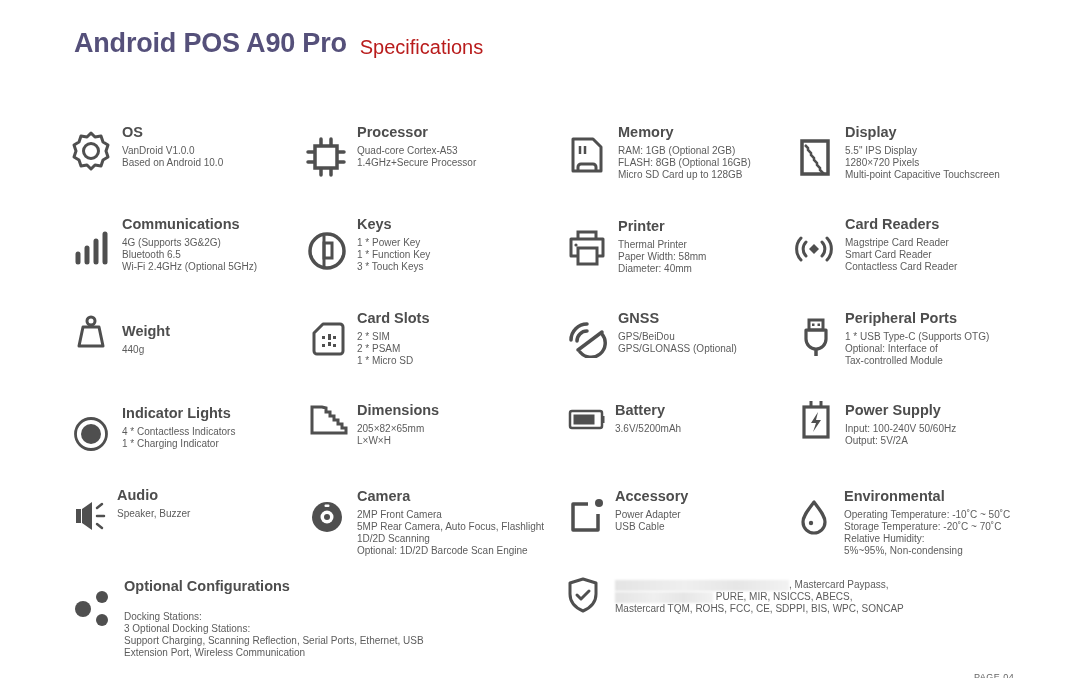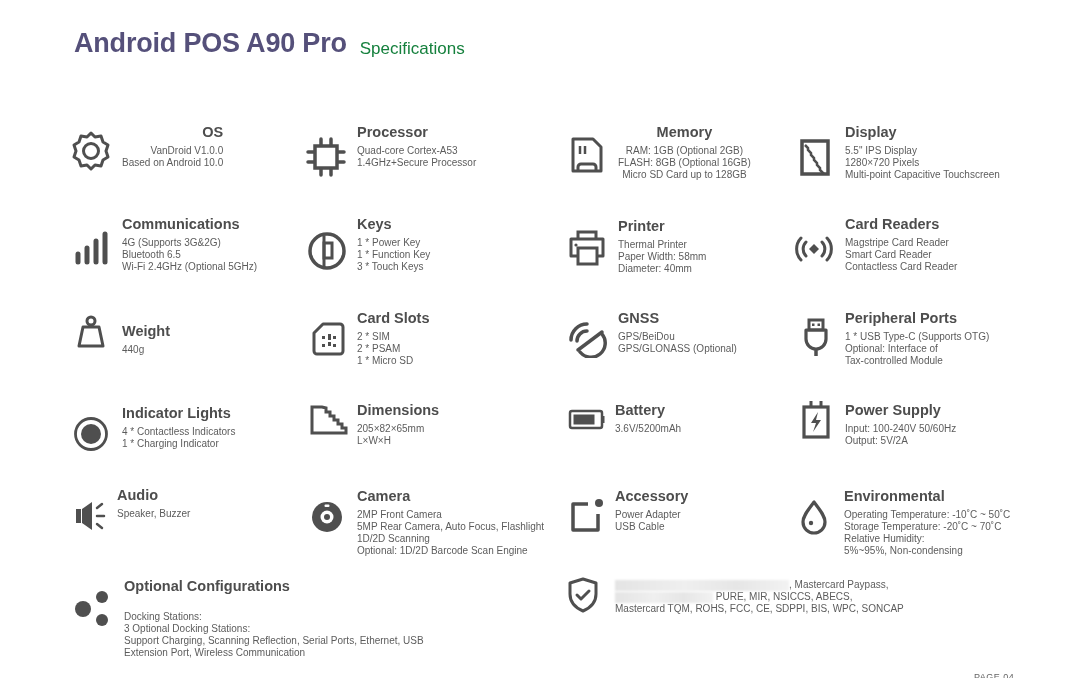--- a/index.html
+++ b/index.html
@@ -22,22 +22,22 @@
       display: flex;
       align-items: flex-end;
     }
     .title {
       font-size: 27px;
       font-weight: bold;
       color: #55507a;
       letter-spacing: -0.2px;
     }
     .subtitle {
-      font-size: 17px;
-      color: #15803d;
+      font-size: 20px;
+      color: #b91c1c;
       margin-left: 13px;
     }
     .spec {
       position: absolute;
       display: flex;
       align-items: flex-start;
     }
     .spec .icon {
       position: absolute;
       width: 42px;
@@ -92,21 +92,21 @@
   <span class="subtitle">Specifications</span>
 </div>
 
 <div class="spec" style="left:70px;top:124px;">
   <div class="icon" style="left:0;top:6px;">
     <svg viewBox="0 0 42 42">
         <path d="M21 3 l4 4 l6 -1 l2 6 l5 3 l-2 6 l2 6 l-5 3 l-2 6 l-6 -1 l-4 4 l-4 -4 l-6 1 l-2 -6 l-5 -3 l2 -6 l-2 -6 l5 -3 l2 -6 l6 1 z" fill="none" stroke="#4f4f4f" stroke-width="3" stroke-linejoin="round"></path>
         <circle cx="21" cy="21" r="7.5" fill="none" stroke="#4f4f4f" stroke-width="3"></circle>
       </svg>
   </div>
-  <div class="text" style="left:52px;top:0;text-align:right;">
+  <div class="text" style="left:52px;top:0;">
     <div class="label">OS</div>
     <div class="line">VanDroid V1.0.0</div>
     <div class="line">Based on Android 10.0</div>
   </div>
 </div>
 
 <div class="spec" style="left:305px;top:124px;">
   <div class="icon" style="left:0;top:12px;">
     <svg viewBox="0 0 42 42">
         <rect x="10" y="10" width="22" height="22" fill="none" stroke="#4f4f4f" stroke-width="3.5"></rect>
@@ -131,21 +131,21 @@
 
 <div class="spec" style="left:566px;top:124px;">
   <div class="icon" style="left:0;top:10px;">
     <svg viewBox="0 0 42 42">
         <path d="M7 5 h20 l8 8 v24 h-28 z" fill="none" stroke="#4f4f4f" stroke-width="3" stroke-linejoin="round"></path>
         <line x1="14" y1="12" x2="14" y2="20" stroke="#4f4f4f" stroke-width="2.5"></line>
         <line x1="19" y1="12" x2="19" y2="20" stroke="#4f4f4f" stroke-width="2.5"></line>
         <path d="M12 37 v-4 a3 3 0 0 1 3 -3 h12 a3 3 0 0 1 3 3 v4" fill="none" stroke="#4f4f4f" stroke-width="3"></path>
       </svg>
   </div>
-  <div class="text" style="left:52px;top:0;text-align:center;">
+  <div class="text" style="left:52px;top:0;">
     <div class="label">Memory</div>
     <div class="line">RAM: 1GB (Optional 2GB)</div>
     <div class="line">FLASH: 8GB (Optional 16GB)</div>
     <div class="line">Micro SD Card up to 128GB</div>
   </div>
 </div>
 
 <div class="spec" style="left:793px;top:124px;">
   <div class="icon" style="left:0;top:12px;">
     <svg viewBox="0 0 42 42">

